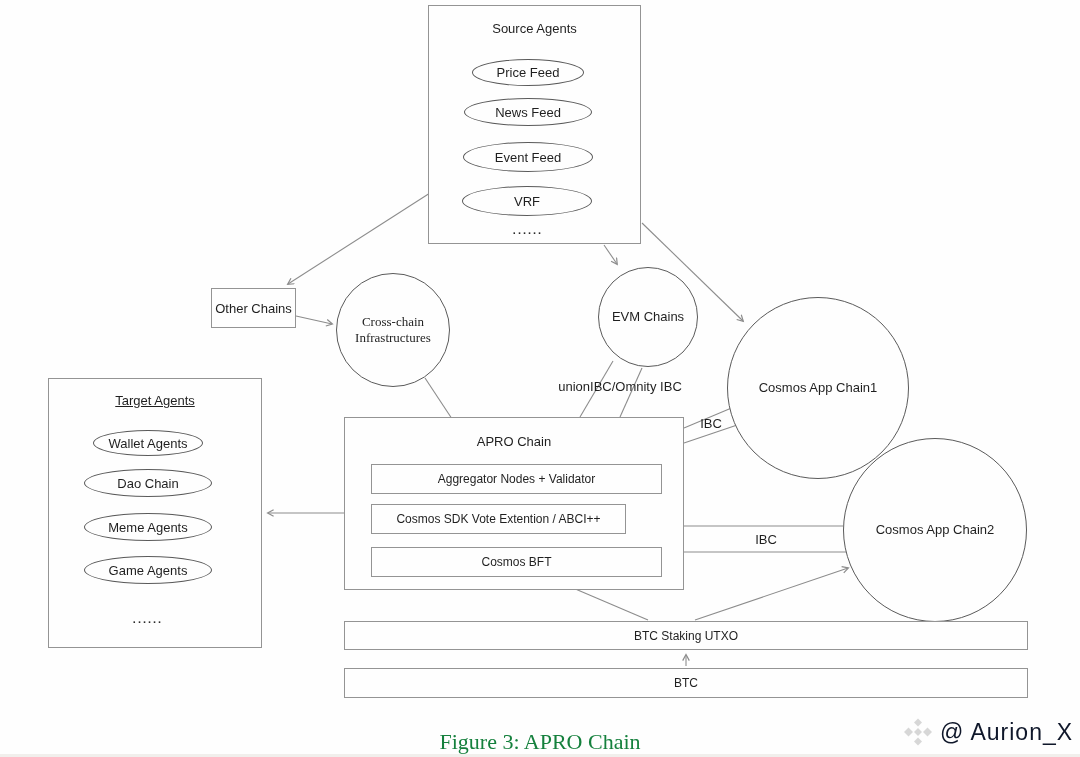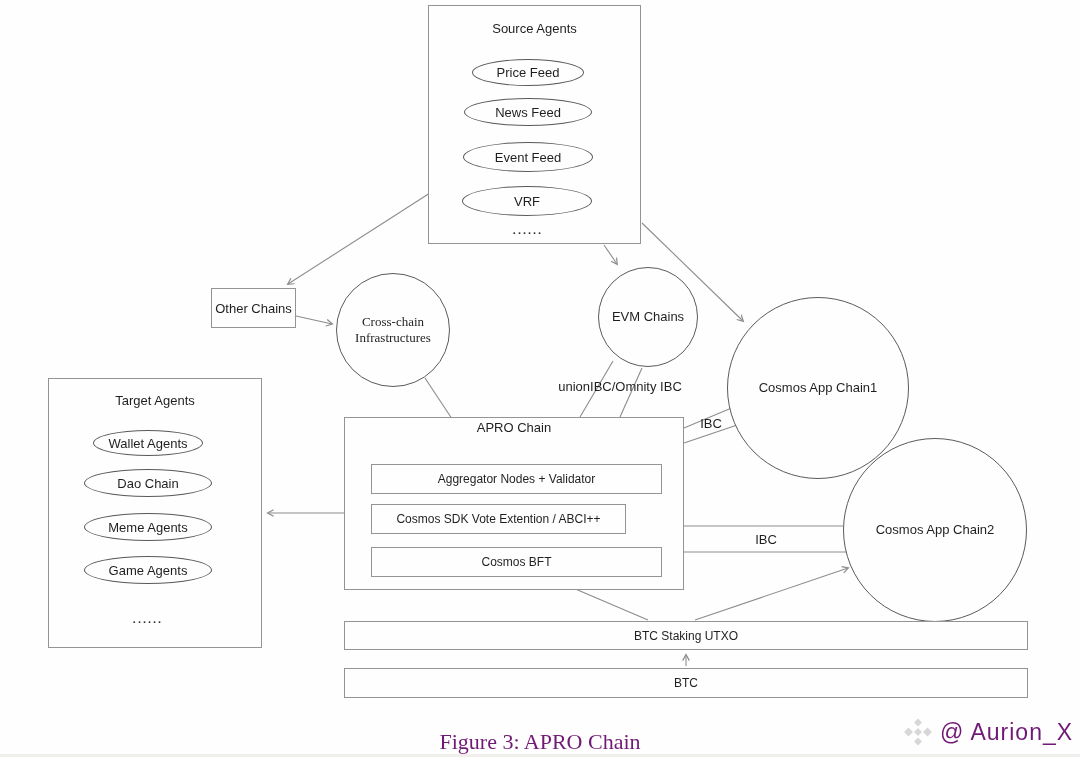--- a/index.html
+++ b/index.html
@@ -65,28 +65,28 @@
     text-align: center;
     white-space: nowrap;
   }
 
   .caption {
     position: absolute;
     left: 0; top: 729px; width: 1080px;
     text-align: center;
     font-family: "Liberation Serif", "DejaVu Serif", serif;
     font-size: 22px;
-    color: #701a75;
+    color: #15803d;
   }
 
   .watermark {
     position: absolute;
     left: 903px; top: 717px;
     display: flex; align-items: center; gap: 7px;
-    color: #701a75;
+    color: #0f172a;
     font-size: 23px;
     letter-spacing: 1px;
     white-space: nowrap;
   }
 
   .bottom-strip {
     position: absolute; left: 0; bottom: 0; width: 1080px; height: 3px;
     background: #f1efec;
   }
 </style>
@@ -143,30 +143,30 @@
 
   <div class="circle" style="left:727px; top:297px; width:182px; height:182px;">
     <span>Cosmos App Chain1</span>
   </div>
 
   <div class="circle" style="left:843px; top:438px; width:184px; height:184px;">
     <span>Cosmos App Chain2</span>
   </div>
 
   <div class="box" style="left:48px; top:378px; width:214px; height:270px;">
-    <div class="box-title" style="margin-top:14px;">Target Agents</div>
+    <div class="box-title" style="margin-top:14px;text-decoration:underline;">Target Agents</div>
   </div>
   <div class="ellipse" style="left:93px; top:430px; width:110px; height:26px;">Wallet Agents</div>
   <div class="ellipse" style="left:84px; top:469px; width:128px; height:28px;">Dao Chain</div>
   <div class="ellipse" style="left:84px; top:513px; width:128px; height:28px;">Meme Agents</div>
   <div class="ellipse" style="left:84px; top:556px; width:128px; height:28px;">Game Agents</div>
   <div class="dots" style="left:118px; top:613px; width:60px;">......</div>
 
   <div class="box" style="left:344px; top:417px; width:340px; height:173px;">
-    <div class="box-title" style="margin-top:2px;">APRO Chain</div>
+    <div class="box-title" style="margin-top:16px;">APRO Chain</div>
   </div>
   <div class="bar" style="left:371px; top:464px; width:291px; height:30px;">Aggregator Nodes + Validator</div>
   <div class="bar" style="left:371px; top:504px; width:255px; height:30px;">Cosmos SDK  Vote Extention / ABCI++</div>
   <div class="bar" style="left:371px; top:547px; width:291px; height:30px;">Cosmos BFT</div>
 
   <div class="bar" style="left:344px; top:621px; width:684px; height:29px;">BTC Staking UTXO</div>
   <div class="bar" style="left:344px; top:668px; width:684px; height:30px;">BTC</div>
 
   <div class="edge-label" style="left:545px; top:379px; width:150px;">unionIBC/Omnity IBC</div>
   <div class="edge-label" style="left:694px; top:416px; width:34px;">IBC</div>

